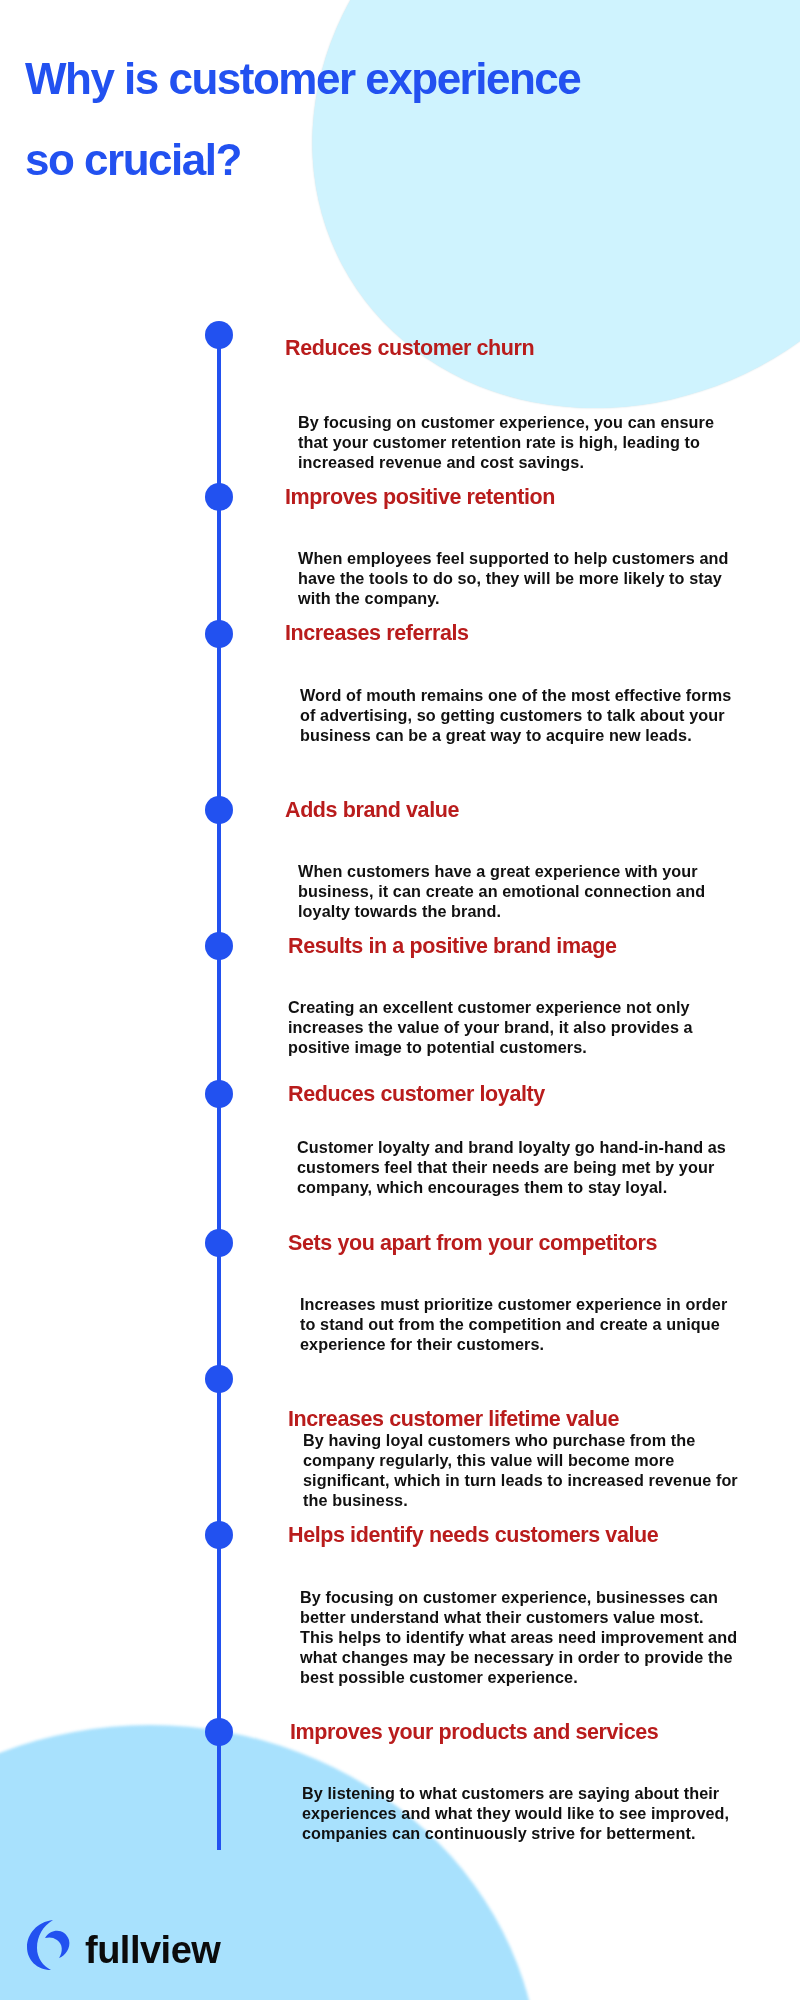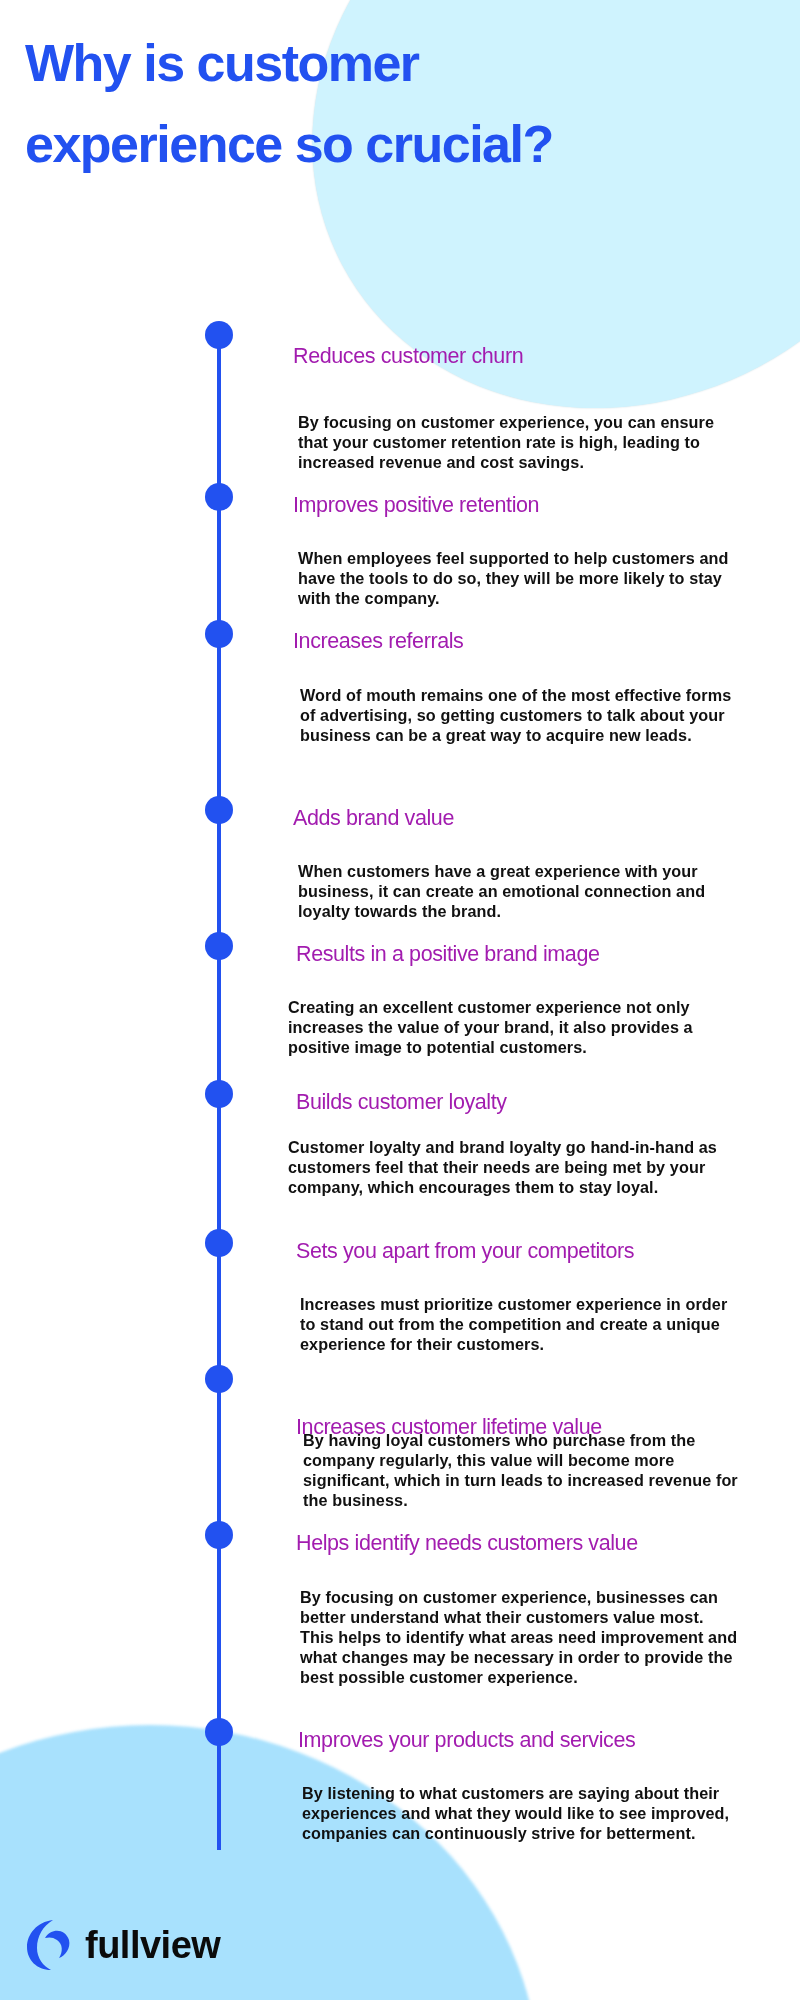--- a/index.html
+++ b/index.html
@@ -2,29 +2,29 @@
 <html><head>
 <meta charset="utf-8">
 <style>
   html, body { margin:0; padding:0; }
   body { width:800px; height:2000px; position:relative; overflow:hidden; background:#ffffff;
     font-family:"Liberation Sans", "DejaVu Sans", sans-serif; }
   .blob-top { position:absolute; left:305px; top:-170px; width:640px; height:570px; border-radius:50%;
     background:#cff3fe; transform:rotate(-28deg); box-shadow:0 0 2px #c8dde4; }
   .blob-bottom { position:absolute; left:-240px; top:1725px; width:780px; height:720px; border-radius:50%;
     background:#a8e1fd; filter:blur(1.5px); }
-  .title { position:absolute; left:25px; top:23px; margin:0; width:560px; color:#2251f0;
-    font-weight:700; font-size:52px; line-height:81px; letter-spacing:-1.5px; }
+  .title { position:absolute; left:25px; top:38px; margin:0; width:560px; color:#2251f0;
+    font-weight:700; font-size:44px; line-height:81px; letter-spacing:-1.5px; }
   .timeline-line { position:absolute; left:217px; top:335px; width:4px; height:1515px; background:#2251f0; }
   .dot { position:absolute; left:205px; width:28px; height:28px; border-radius:50%; background:#2251f0; }
-  .item-heading { position:absolute; left:285px; margin:8px; color:#a21caf; font-weight:400;
+  .item-heading { position:absolute; left:285px; margin:0; color:#b91c1c; font-weight:700;
     font-size:21.5px; line-height:26px; letter-spacing:-0.4px; white-space:nowrap; }
   .item-body { position:absolute; left:286px; width:440px; margin:12px; color:#111; font-weight:700;
     font-size:16.2px; line-height:20px; letter-spacing:0.1px; }
-  .logo { position:absolute; left:25px; top:1918px; display:flex; align-items:center; }
+  .logo { position:absolute; left:25px; top:1918px; display:flex; align-items:flex-end; }
   .logo-text { font-weight:700; font-size:38px; color:#0b0b0b; margin-left:12px; letter-spacing:-0.5px; }
 </style>
 </head>
 <body>
 
 <div class="blob-top"></div>
 <div class="blob-bottom"></div>
 
 <h1 class="title">Why is customer experience so crucial?</h1>
 
@@ -44,22 +44,22 @@
 
 <div class="dot" style="top:796px"></div>
 <h2 class="item-heading" style="top:797px">Adds brand value</h2>
 <p class="item-body" style="top:849px">When customers have a great experience with your business, it can create an emotional connection and loyalty towards the brand.</p>
 
 <div class="dot" style="top:932px"></div>
 <h2 class="item-heading" style="top:933px; left:288px">Results in a positive brand image</h2>
 <p class="item-body" style="top:985px; left:276px">Creating an excellent customer experience not only increases the value of your brand, it also provides a positive image to potential customers.</p>
 
 <div class="dot" style="top:1080px"></div>
-<h2 class="item-heading" style="top:1081px; left:288px">Builds customer loyalty</h2>
-<p class="item-body" style="top:1125px; left:276px">Customer loyalty and brand loyalty go hand-in-hand as customers feel that their needs are being met by your company, which encourages them to stay loyal.</p>
+<h2 class="item-heading" style="top:1081px; left:288px">Reduces customer loyalty</h2>
+<p class="item-body" style="top:1125px; left:285px">Customer loyalty and brand loyalty go hand-in-hand as customers feel that their needs are being met by your company, which encourages them to stay loyal.</p>
 
 <div class="dot" style="top:1229px"></div>
 <h2 class="item-heading" style="top:1230px; left:288px">Sets you apart from your competitors</h2>
 <p class="item-body" style="top:1282px; left:288px">Increases must prioritize customer experience in order to stand out from the competition and create a unique experience for their customers.</p>
 
 <div class="dot" style="top:1365px"></div>
 <h2 class="item-heading" style="top:1406px; left:288px">Increases customer lifetime value</h2>
 <p class="item-body" style="top:1418px; left:291px">By having loyal customers who purchase from the company regularly, this value will become more significant, which in turn leads to increased revenue for the business.</p>
 
 <div class="dot" style="top:1521px"></div>

